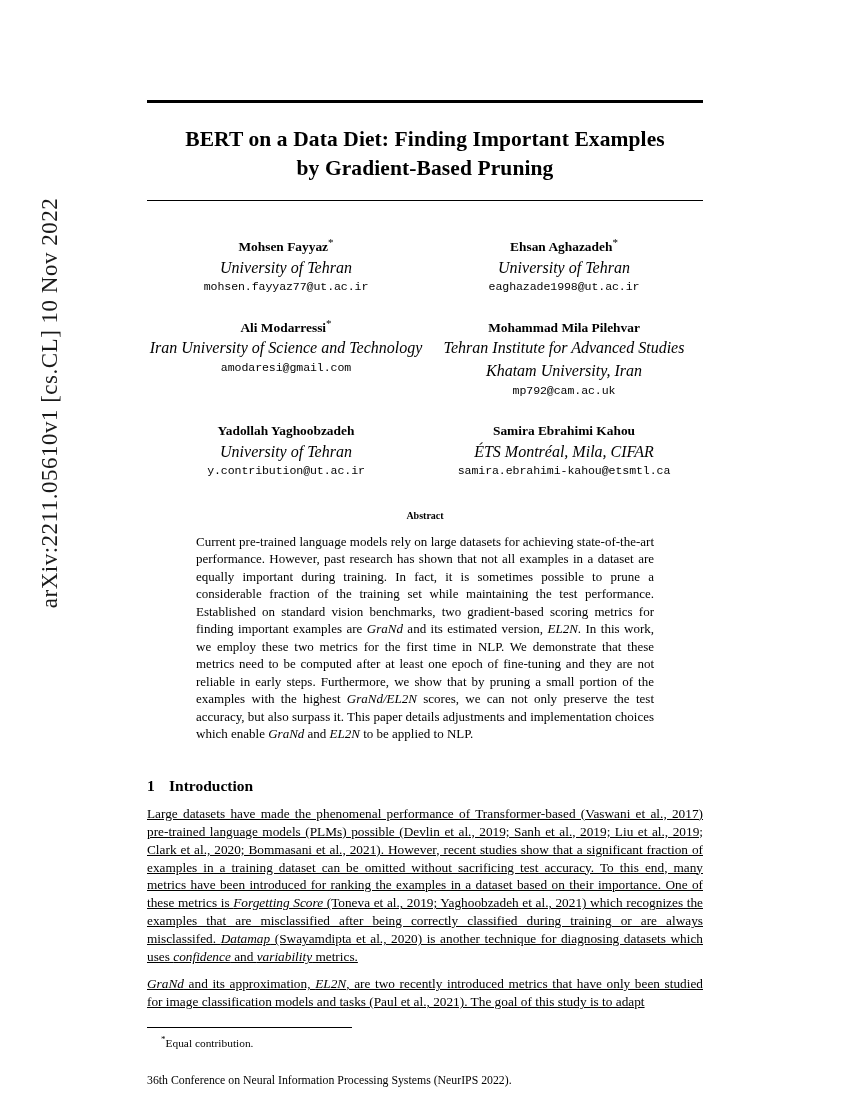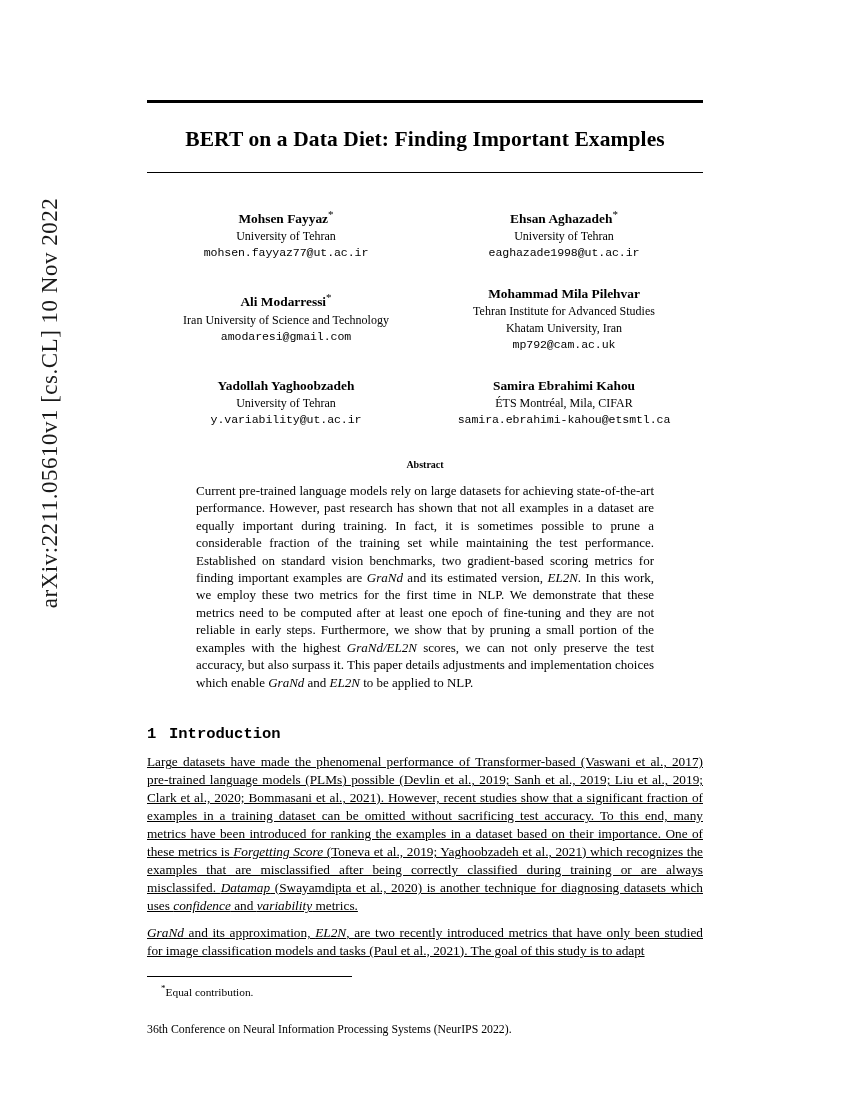--- a/index.html
+++ b/index.html
@@ -65,38 +65,38 @@
     letter-spacing: 0.1px;
   }
 
   .authors {
     margin-top: 34px;
   }
   .author-row {
     display: flex;
     width: 100%;
     margin-bottom: 20px;
-    align-items: center;
   }
   .author-col {
     flex: 1 1 50%;
     text-align: center;
     line-height: 1.42;
   }
   .author-name {
     font-size: 13.4px;
     font-weight: bold;
   }
   .author-name .star {
     font-weight: normal;
     font-size: 11px;
     vertical-align: super;
   }
   .author-aff {
-    font-size: 12px;
+    font-size: 16px;
+    font-style: italic;
   }
   .author-mail {
     font-family: "Liberation Mono", monospace;
     font-size: 11.6px;
     letter-spacing: -0.1px;
   }
 
   .abstract-head {
     text-align: center;
     font-size: 10px;
@@ -109,21 +109,20 @@
     font-size: 13px;
     line-height: 1.345;
     text-align: justify;
     text-justify: inter-word;
   }
 
   .section-head {
     font-size: 15.5px;
     font-weight: bold;
     margin: 34px 0 10px 0;
-    font-family: Liberation Mono, monospace;
   }
   .section-head .num {
     display: inline-block;
     width: 22px;
   }
 
   .body-par {
     font-size: 13.3px;
     line-height: 1.35;
     text-align: justify;
@@ -158,20 +157,21 @@
 <div class="page">
 
   <div class="arxiv-stamp">arXiv:2211.05610v1  [cs.CL]  10 Nov 2022</div>
 
   <div class="content">
 
     <div class="rule-top"></div>
 
     <div class="title">
       <div>BERT on a Data Diet: Finding Important Examples</div>
+      <div>by Gradient-Based Pruning</div>
     </div>
 
     <div class="rule-bottom"></div>
 
     <div class="authors">
 
       <div class="author-row">
         <div class="author-col">
           <div class="author-name"><span>Mohsen Fayyaz</span><span class="star">*</span></div>
           <div class="author-aff">University of Tehran</div>
@@ -195,21 +195,21 @@
           <div class="author-aff">Tehran Institute for Advanced Studies</div>
           <div class="author-aff">Khatam University, Iran</div>
           <div class="author-mail">mp792@cam.ac.uk</div>
         </div>
       </div>
 
       <div class="author-row">
         <div class="author-col">
           <div class="author-name"><span>Yadollah Yaghoobzadeh</span><span class="star"></span></div>
           <div class="author-aff">University of Tehran</div>
-          <div class="author-mail">y.variability@ut.ac.ir</div>
+          <div class="author-mail">y.contribution@ut.ac.ir</div>
         </div>
         <div class="author-col">
           <div class="author-name"><span>Samira Ebrahimi Kahou</span><span class="star"></span></div>
           <div class="author-aff">ÉTS Montréal, Mila, CIFAR</div>
           <div class="author-mail">samira.ebrahimi-kahou@etsmtl.ca</div>
         </div>
       </div>
 
     </div>
 

